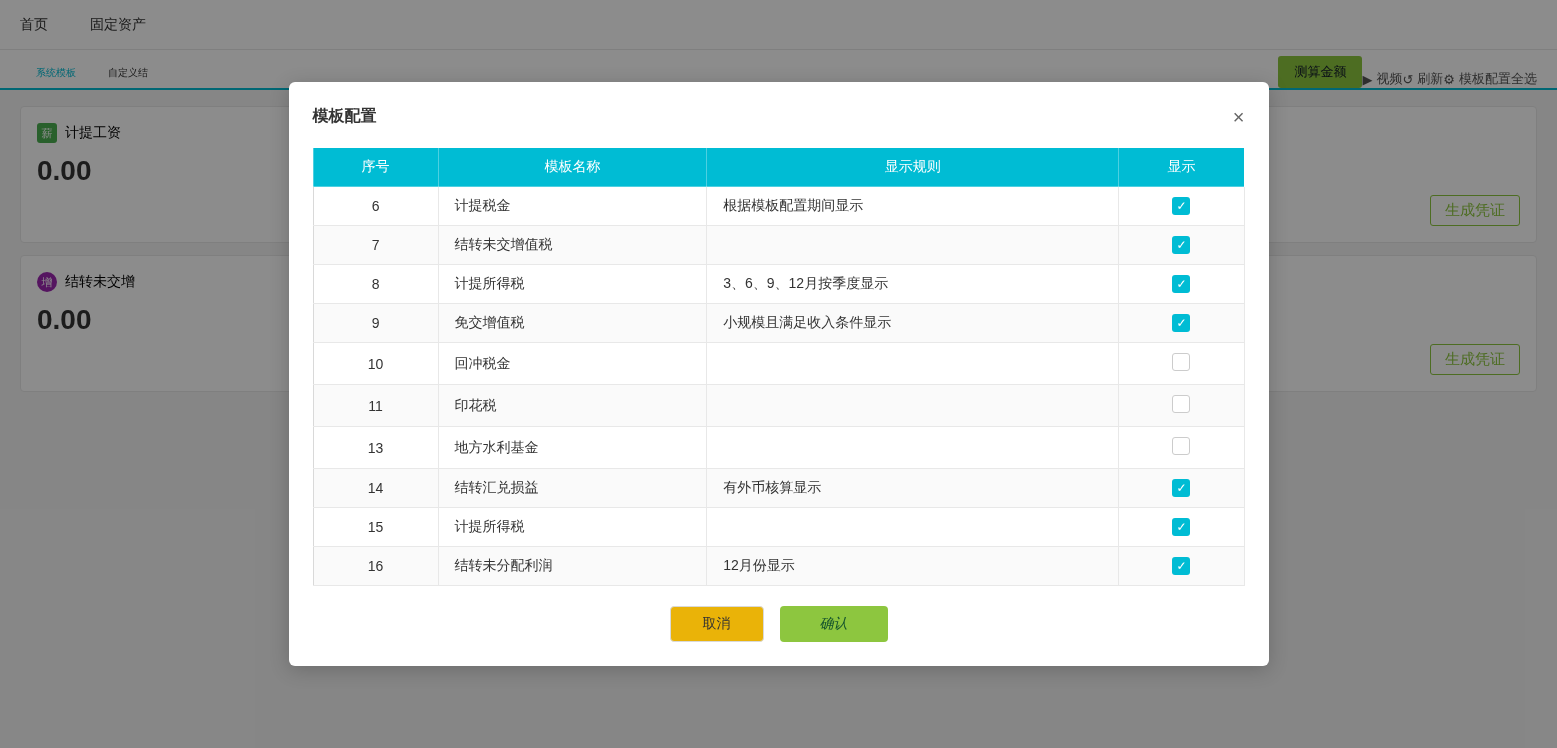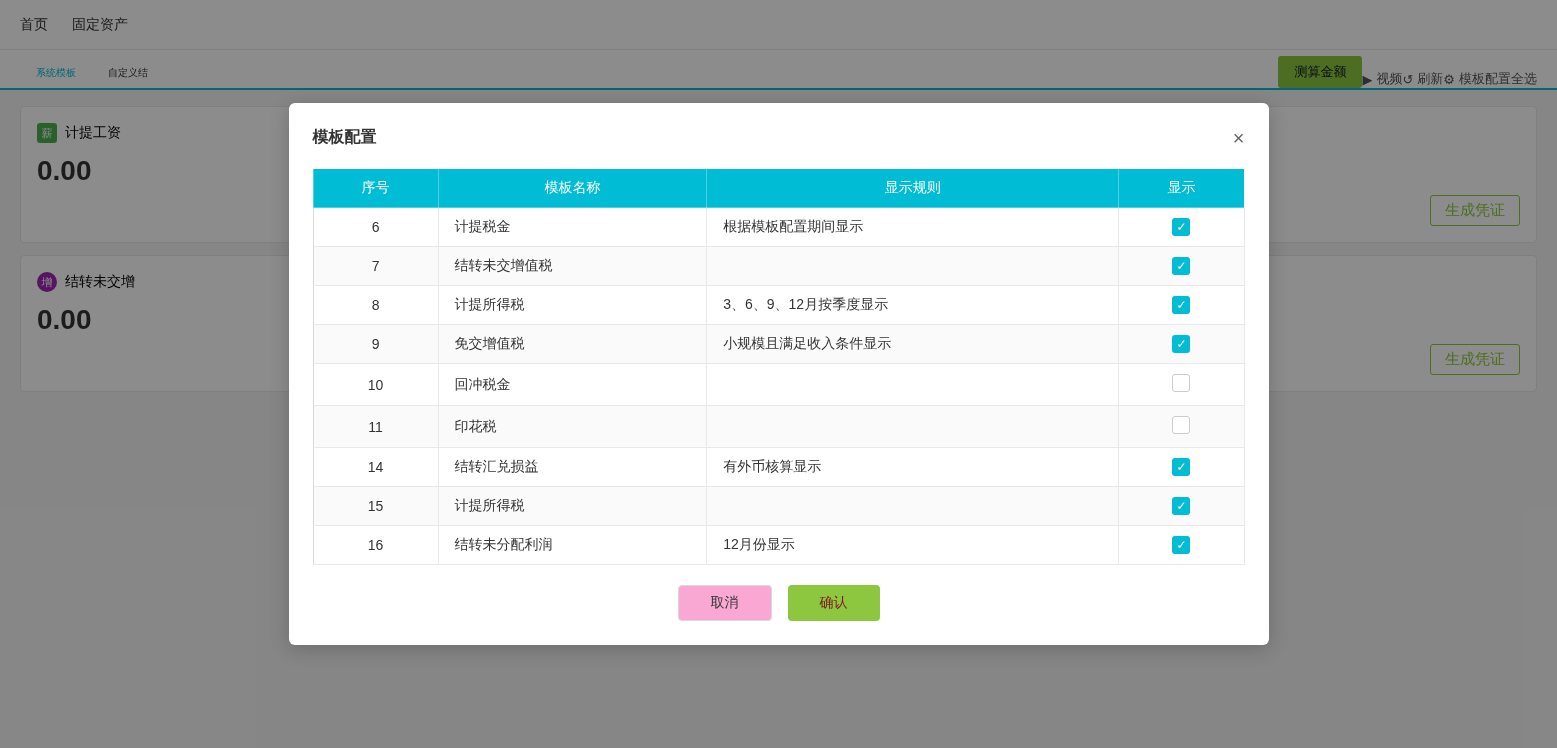--- a/index.html
+++ b/index.html
@@ -22,21 +22,21 @@
       top: 0; left: 0;
     }
 
     .bg-header {
       background: #fff;
       height: 50px;
       display: flex;
       align-items: center;
       padding: 0 20px;
       border-bottom: 1px solid #e8e8e8;
-      gap: 24px;
+      gap: 42px;
     }
 
     .bg-nav-item {
       color: #333;
       font-size: 14px;
       cursor: pointer;
     }
 
     .bg-tabs {
       background: #fff;
@@ -283,36 +283,37 @@
     
     .modal-footer {
       display: flex;
       justify-content: center;
       gap: 16px;
       margin-top: 20px;
     }
 
     .btn-cancel {
       border: 1px solid #d9d9d9;
-      background: #f9a8d4;
+      background: #eab308;
       color: #333;
       padding: 8px 32px;
       border-radius: 4px;
       cursor: pointer;
       font-size: 14px;
     }
 
     .btn-confirm {
       background: #8dc63f;
-      color: #7f1d1d;
+      color: #14532d;
       border: none;
-      padding: 8px 32px;
+      padding: 8px 40px;
       border-radius: 4px;
       cursor: pointer;
       font-size: 14px;
+      font-style: italic;
     }
   </style>
 </head>
 <body>
 
 <div class="bg-page">
   <div class="bg-header">
     <span class="bg-nav-item">首页</span>
     <span class="bg-nav-item">固定资产</span>
   </div>
@@ -408,20 +409,26 @@
               <td></td>
               <td><span class="checkbox-unchecked"></span></td>
             </tr>
             <tr>
               <td>11</td>
               <td>印花税</td>
               <td></td>
               <td><span class="checkbox-unchecked"></span></td>
             </tr>
             <tr>
+              <td>13</td>
+              <td>地方水利基金</td>
+              <td></td>
+              <td><span class="checkbox-unchecked"></span></td>
+            </tr>
+            <tr>
               <td>14</td>
               <td>结转汇兑损益</td>
               <td>有外币核算显示</td>
               <td><span class="checkbox-checked">✓</span></td>
             </tr>
             <tr>
               <td>15</td>
               <td>计提所得税</td>
               <td></td>
               <td><span class="checkbox-checked">✓</span></td>

